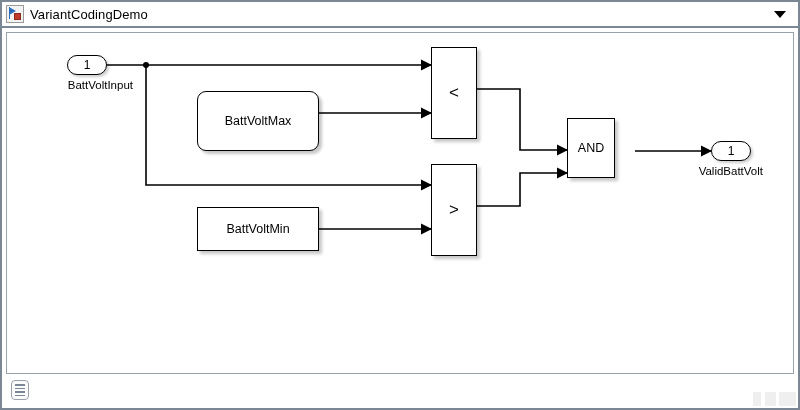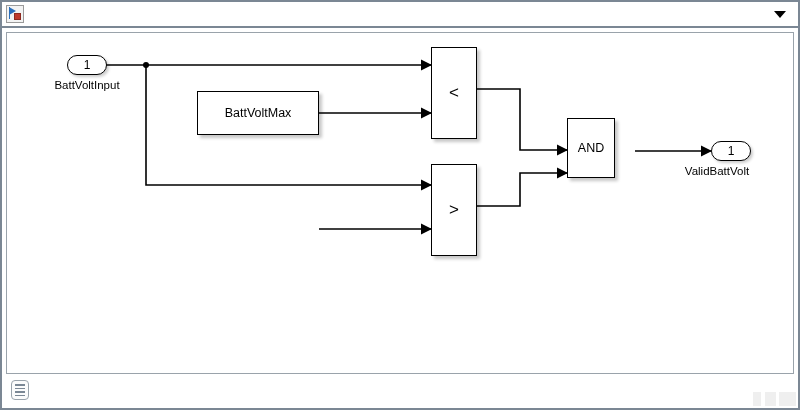--- a/index.html
+++ b/index.html
@@ -146,21 +146,21 @@
     justify-content: center;
     font-size: 12px;
     color: #000000;
     box-shadow: 2px 2px 3px rgba(0,0,0,0.20);
   }
   .port-label {
     position: absolute;
     font-size: 11.5px;
     color: #000000;
     white-space: nowrap;
-    text-align: center;
+    text-align: right;
   }
 
   
   #statusbar {
     position: absolute;
     left: 0;
     bottom: 0;
     width: 796px;
     height: 34px;
     background: #ffffff;
@@ -203,20 +203,21 @@
 <body>
 
 <div id="app">
 
   <div id="titlebar">
     <div id="model-icon">
       <span class="stem"></span>
       <span class="flag"></span>
       <span class="sq"></span>
     </div>
+    <span id="model-title">VariantCodingDemo</span>
     <span id="titlebar-spacer"></span>
     <span id="titlebar-chevron"></span>
   </div>
 
   <div id="canvas-wrap">
     <div id="canvas">
 
       <svg width="786" height="340">
         <defs>
           <marker id="arw" viewBox="0 0 10 10" refX="9" refY="5" markerWidth="7" markerHeight="7" orient="auto-start-reverse">
@@ -241,24 +242,27 @@
         </g>
 
         <circle cx="139" cy="32" r="3" fill="#000000"></circle>
       </svg>
 
       <div class="port" style="left:60px; top:22px; width:40px; height:20px;">
         <span>1</span>
       </div>
       <div class="port-label" style="left:34px; top:46px; width:92px;">BattVoltInput</div>
 
-      <div class="blk" style="left:190px; top:58px; width:122px; height:44px;">
+      <div class="blk" style="left:190px; top:58px; width:122px; height:60px;border-radius:9px;">
         <span>BattVoltMax</span>
       </div>
 
+      <div class="blk" style="left:190px; top:174px; width:122px; height:44px;">
+        <span>BattVoltMin</span>
+      </div>
 
       <div class="blk op-blk" style="left:424px; top:14px; width:46px; height:92px;">
         <span>&lt;</span>
       </div>
 
       <div class="blk op-blk" style="left:424px; top:131px; width:46px; height:92px;">
         <span>&gt;</span>
       </div>
 
       <div class="blk" style="left:560px; top:85px; width:48px; height:60px;">

